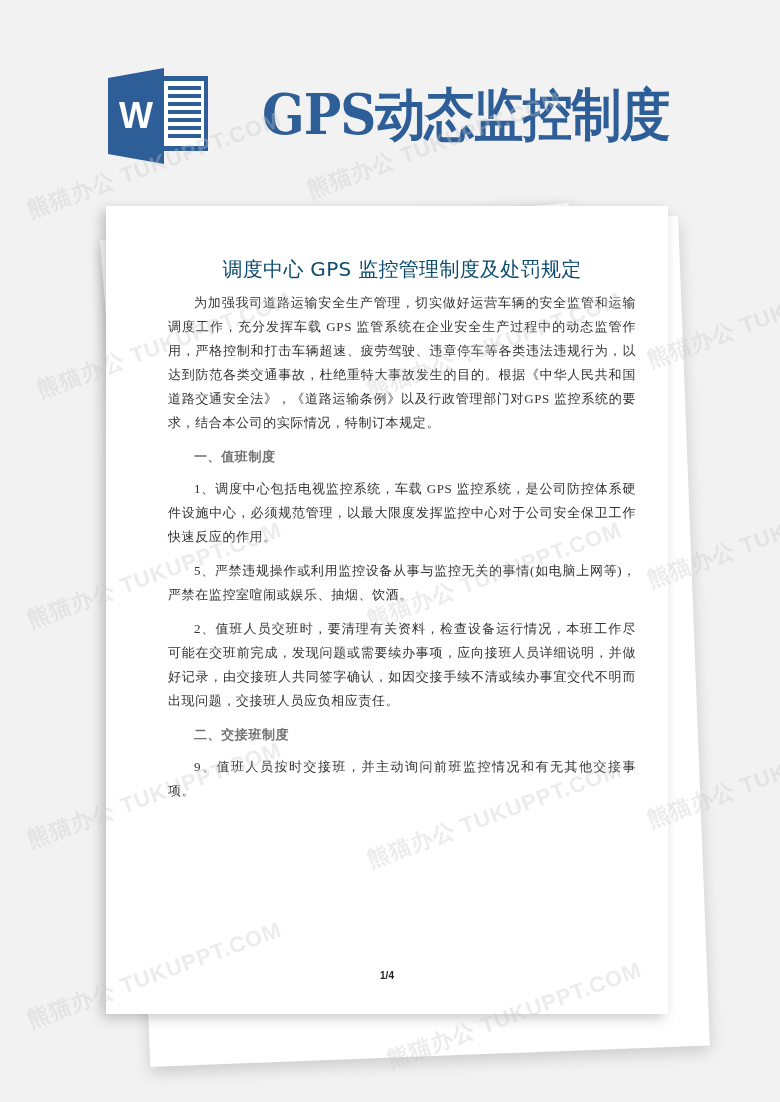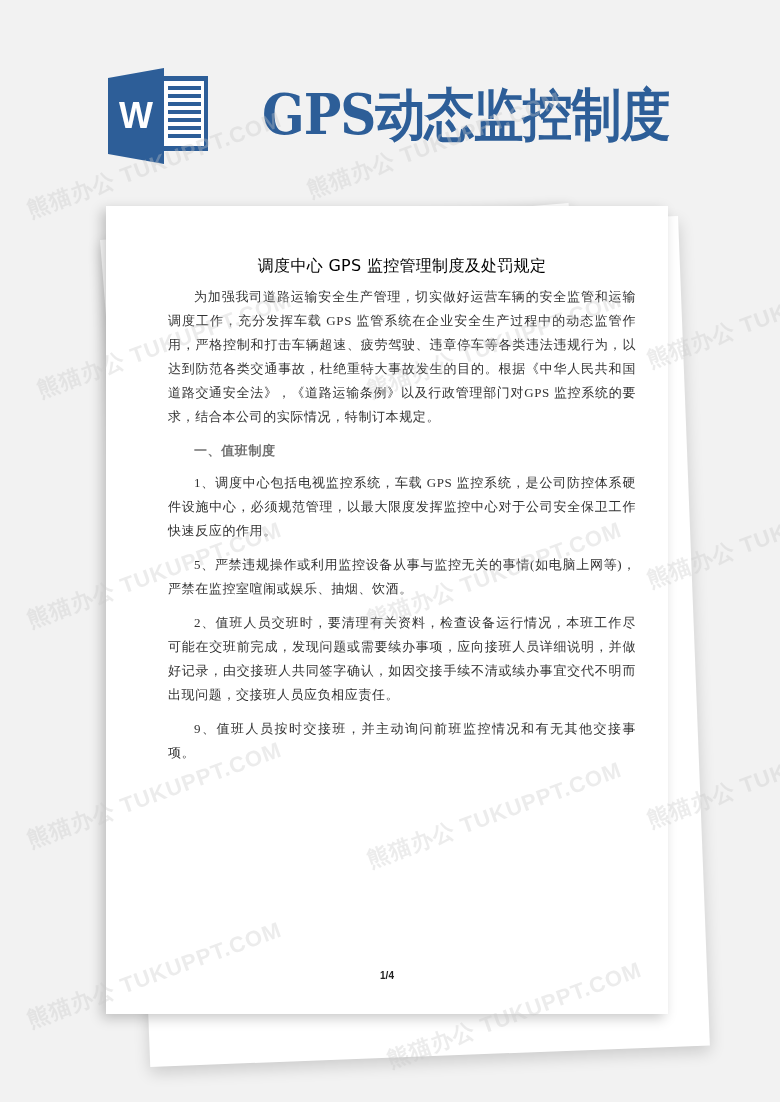--- a/index.html
+++ b/index.html
@@ -27,21 +27,21 @@
       position: absolute; left: 118px; top: 216px; width: 560px; height: 830px;
       background: #fff; transform: rotate(-2.2deg); transform-origin: right top;
       box-shadow: 0 6px 16px rgba(0,0,0,0.16);
     }
     .page {
       position: absolute; left: 106px; top: 206px; width: 562px; height: 808px;
       background: #fff; box-shadow: -4px 4px 12px rgba(0,0,0,0.22);
     }
     .page-inner { position: absolute; left: 62px; top: 50px; width: 468px; }
     .section-title {
-      text-align: center; color: #000000; font-size: 16px;
+      text-align: center; color: #0c4a6e; font-size: 20px;
       font-family: "DejaVu Sans", "Liberation Sans", sans-serif; margin: 0 0 8px 0;
       letter-spacing: 0.3px;
     }
     .p {
       font-size: 13px; line-height: 24px; color: #333; margin: 0 0 10px 0;
       text-indent: 2em; text-align: justify; letter-spacing: 0.6px; font-family: Liberation Serif, serif;
     }
     .p.plain { margin-bottom: 8px; }
     .p.heading { font-weight: bold; color: #737373; margin-bottom: 8px; }
     .page-num {
@@ -83,20 +83,21 @@
 <div class="page-mid"></div>
 
 <div class="page">
   <div class="page-inner">
     <div class="section-title">调度中心  GPS 监控管理制度及处罚规定</div>
     <p class="p">为加强我司道路运输安全生产管理，切实做好运营车辆的安全监管和运输调度工作，充分发挥车载 GPS 监管系统在企业安全生产过程中的动态监管作用，严格控制和打击车辆超速、疲劳驾驶、违章停车等各类违法违规行为，以达到防范各类交通事故，杜绝重特大事故发生的目的。根据《中华人民共和国道路交通安全法》，《道路运输条例》以及行政管理部门对GPS 监控系统的要求，结合本公司的实际情况，特制订本规定。</p>
     <p class="p heading">一、值班制度</p>
     <p class="p">1、调度中心包括电视监控系统，车载 GPS 监控系统，是公司防控体系硬件设施中心，必须规范管理，以最大限度发挥监控中心对于公司安全保卫工作快速反应的作用。</p>
     <p class="p">5、严禁违规操作或利用监控设备从事与监控无关的事情(如电脑上网等)，严禁在监控室喧闹或娱乐、抽烟、饮酒。</p>
     <p class="p">2、值班人员交班时，要清理有关资料，检查设备运行情况，本班工作尽可能在交班前完成，发现问题或需要续办事项，应向接班人员详细说明，并做好记录，由交接班人共同签字确认，如因交接手续不清或续办事宜交代不明而出现问题，交接班人员应负相应责任。</p>
+    <p class="p heading">二、交接班制度</p>
     <p class="p">9、值班人员按时交接班，并主动询问前班监控情况和有无其他交接事项。</p>
   </div>
   <div class="page-num">1/4</div>
 </div>
 
 <div class="wm" style="left:20px; top:150px;">熊猫办公 TUKUPPT.COM</div>
 <div class="wm" style="left:300px; top:130px;">熊猫办公 TUKUPPT.COM</div>
 <div class="wm" style="left:30px; top:330px;">熊猫办公 TUKUPPT.COM</div>
 <div class="wm" style="left:360px; top:330px;">熊猫办公 TUKUPPT.COM</div>
 <div class="wm" style="left:640px; top:300px;">熊猫办公 TUKUPPT.COM</div>

